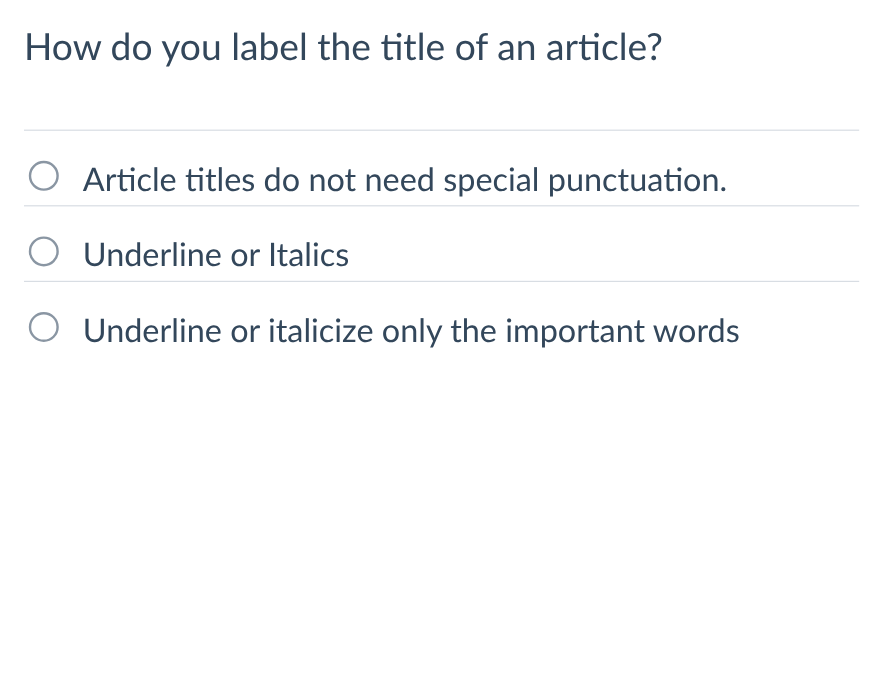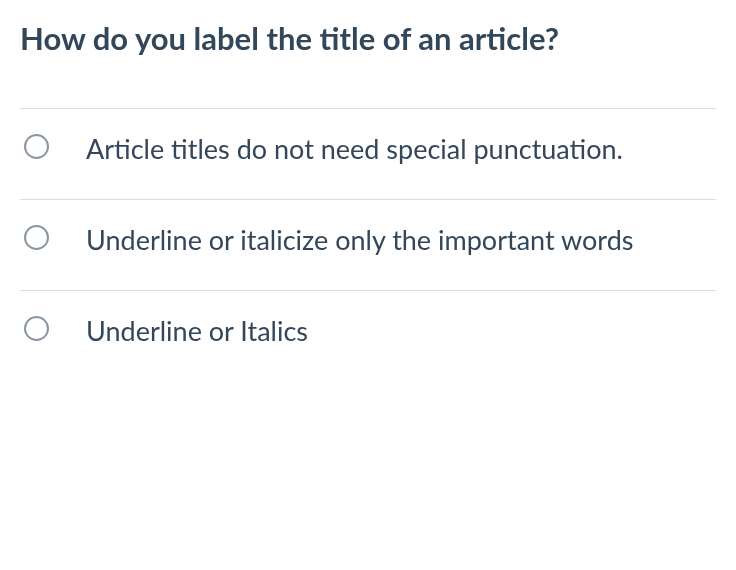--- a/index.html
+++ b/index.html
@@ -10,34 +10,33 @@
     body {
       font-family: 'Segoe UI', -apple-system, BlinkMacSystemFont, 'Lato', Arial, sans-serif;
       background: #ffffff;
       width: 736px;
       height: 570px;
       padding: 18px 20px;
     }
     .question-text {
       font-size: 31px;
       color: #33475b;
-      font-weight: 700;
+      font-weight: 400;
       line-height: 1.35;
       margin-bottom: 48px;
     }
     .options-container {
       border-top: 1px solid #d8dde3;
     }
     .option-row {
       display: flex;
       align-items: flex-start;
-      padding: 19px 8px 29px 4px;
+      padding: 19px 8px 1px 4px;
       border-bottom: 1px solid #d8dde3;
       cursor: pointer;
-      gap: 17px;
     }
     .option-row:last-child {
       border-bottom: none;
     }
     .radio-circle {
       flex-shrink: 0;
       width: 25px;
       height: 25px;
       border: 2.5px solid #8a96a3;
       border-radius: 50%;
@@ -61,21 +60,21 @@
 <div class="options-container">
 
   <div class="option-row">
     <div class="radio-circle"></div>
     <div class="option-text">Article titles do not need special punctuation.</div>
   </div>
 
 
   <div class="option-row">
     <div class="radio-circle"></div>
-    <div class="option-text">Underline or italicize only the important words</div>
+    <div class="option-text">Underline or Italics</div>
   </div>
 
   <div class="option-row">
     <div class="radio-circle"></div>
-    <div class="option-text">Underline or Italics</div>
+    <div class="option-text">Underline or italicize only the important words</div>
   </div>
 
 </div>
 
 </body></html>

